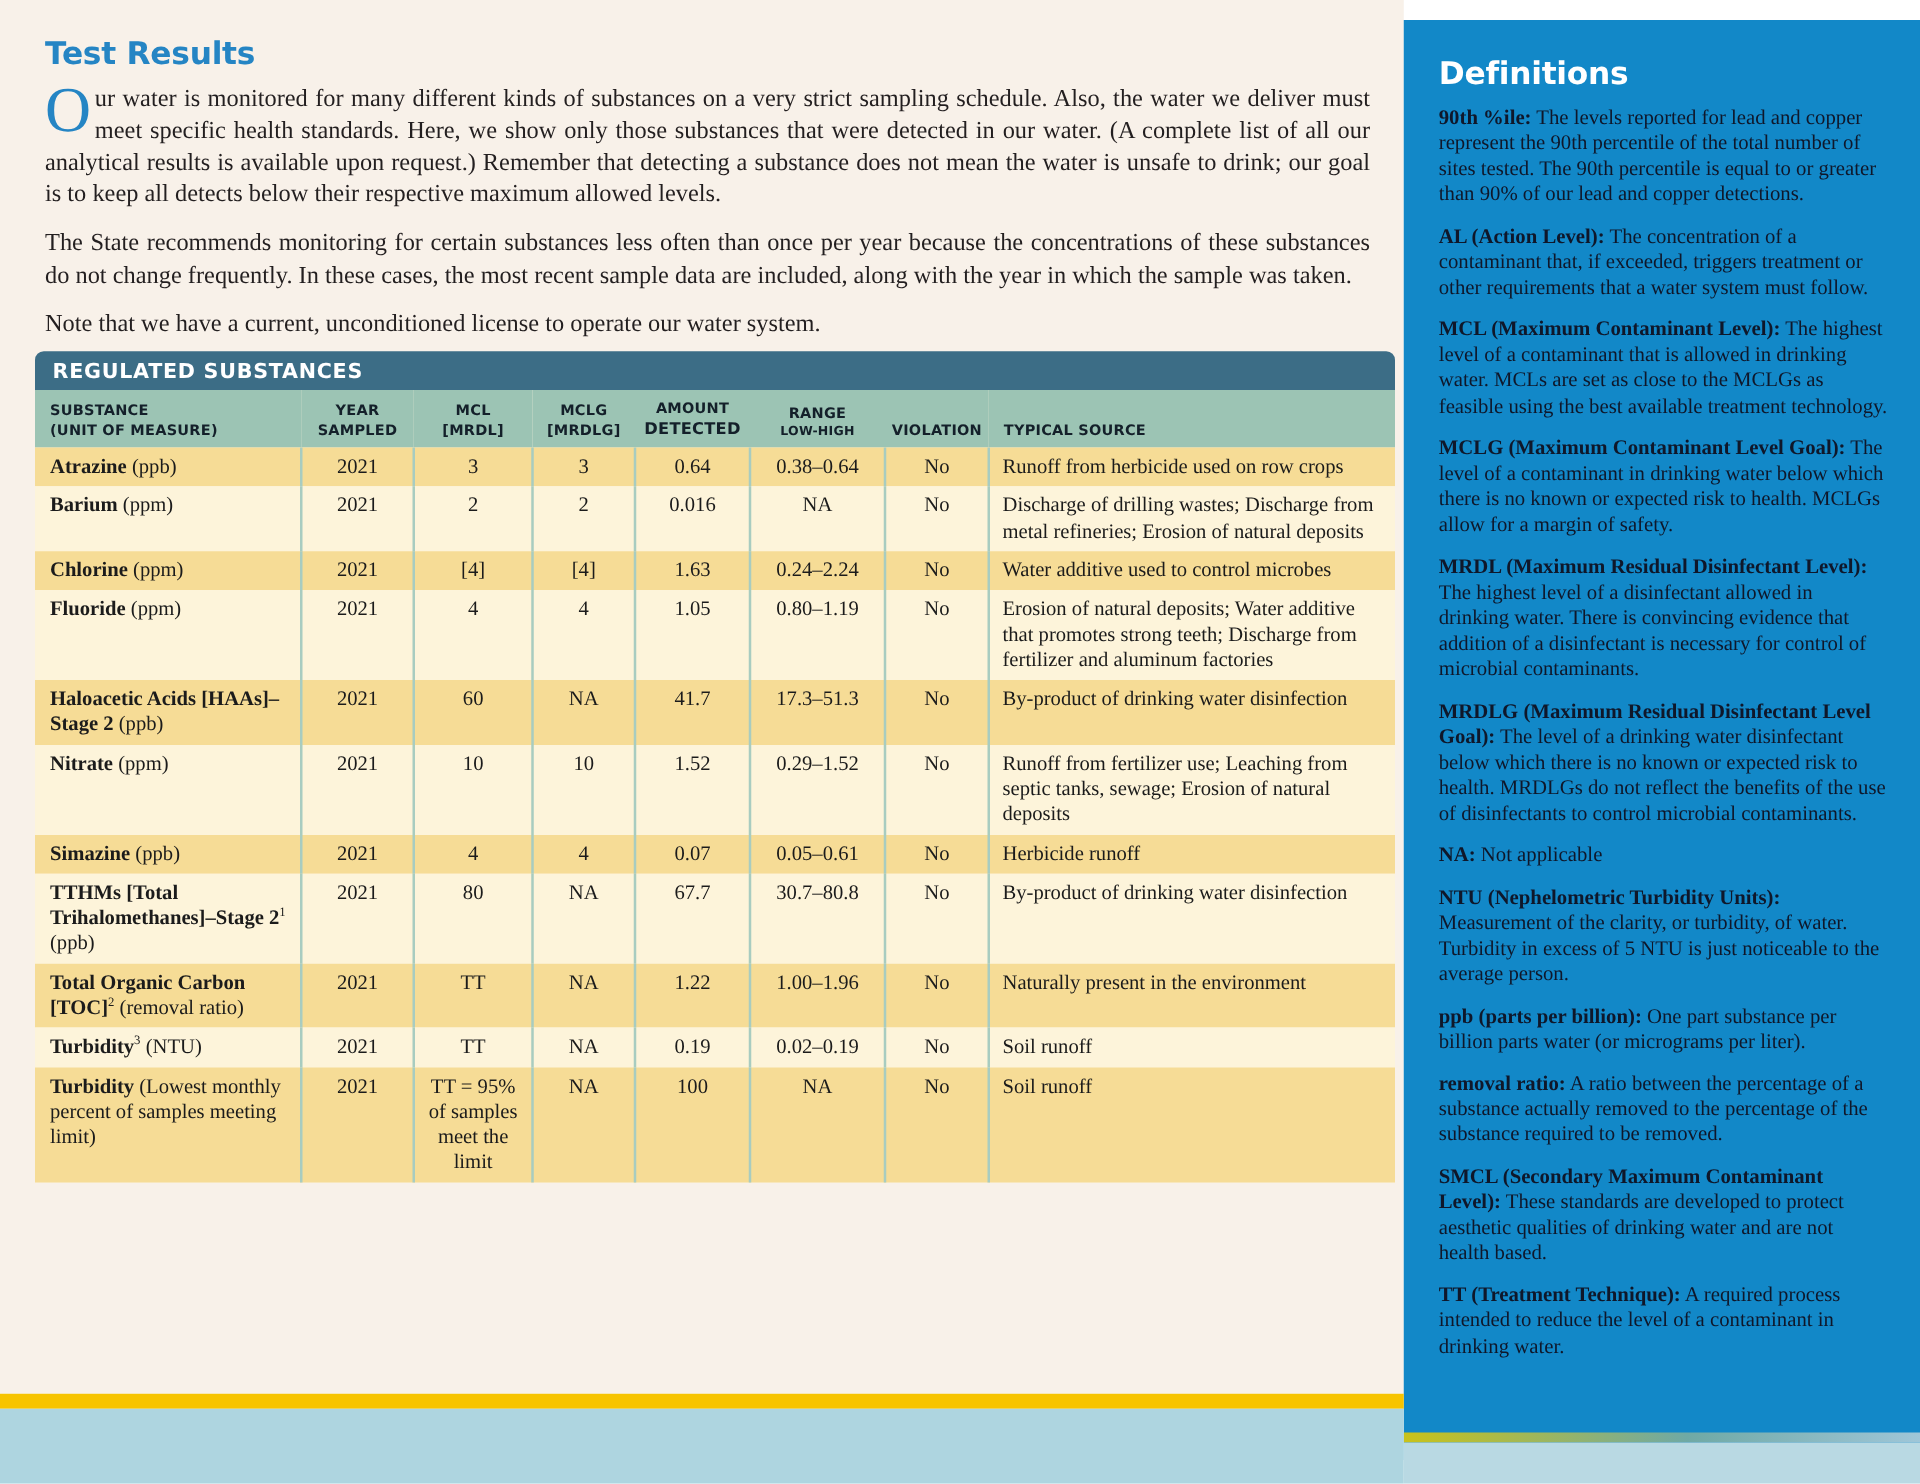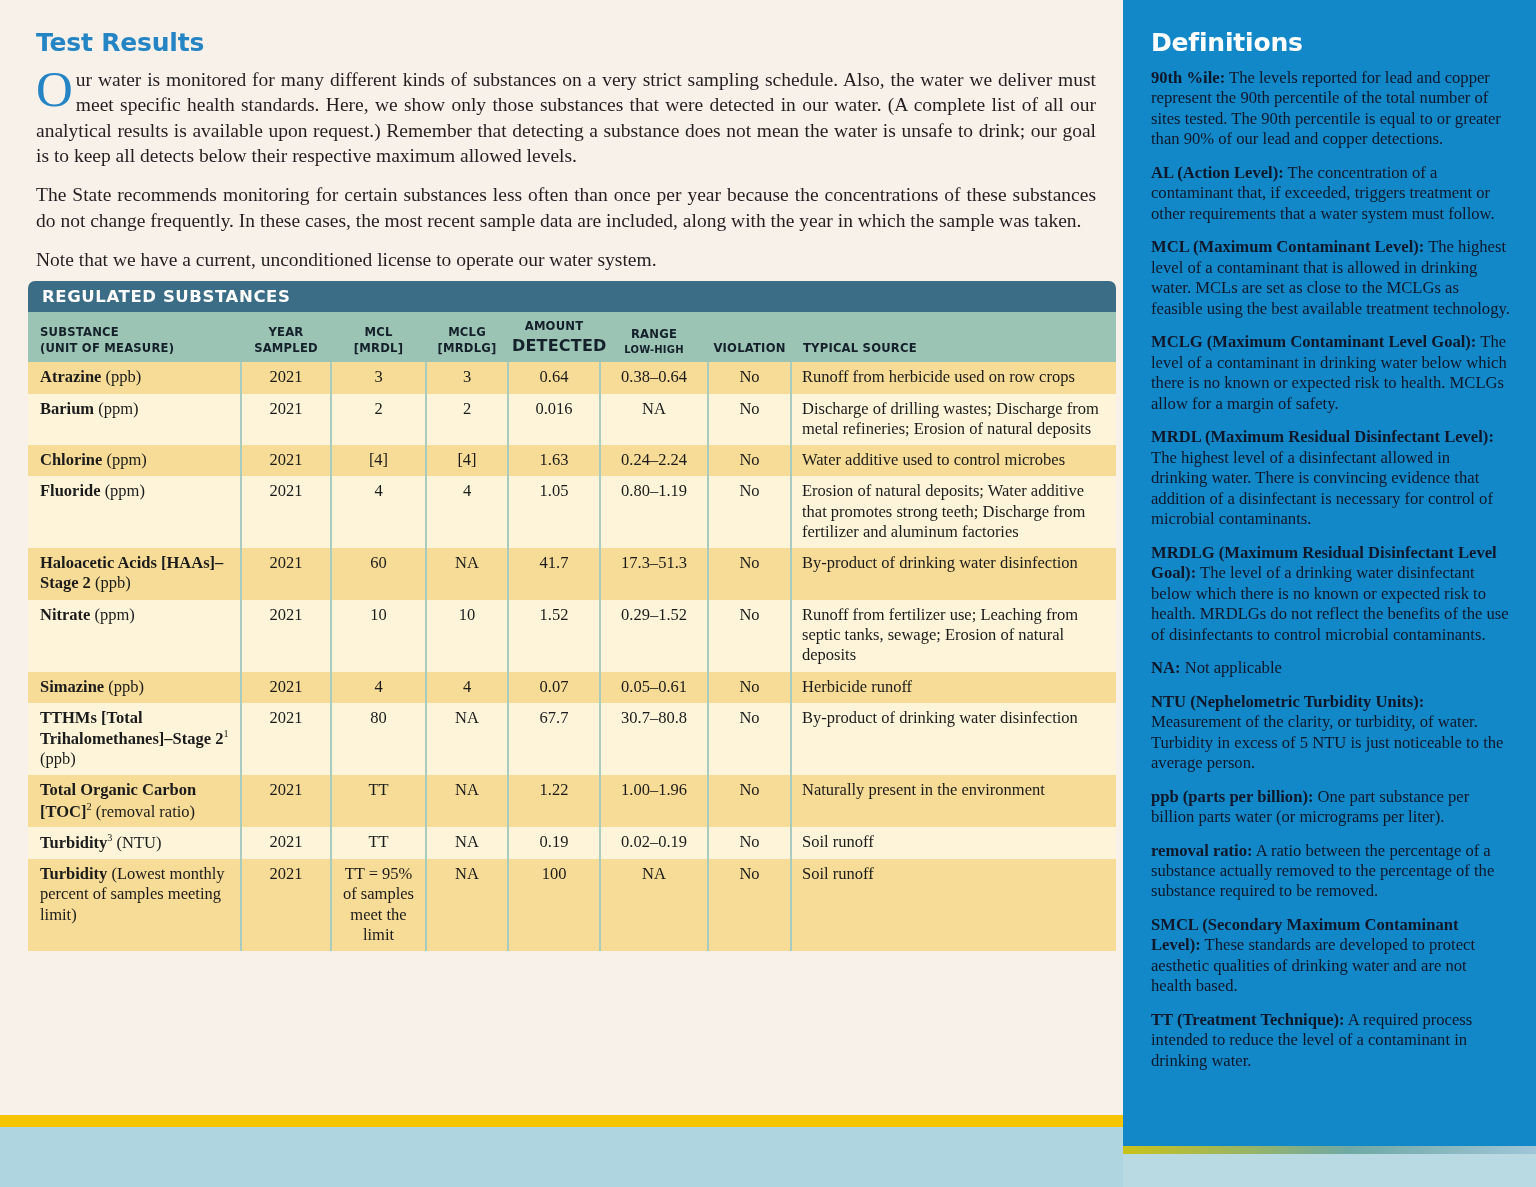--- a/index.html
+++ b/index.html
@@ -26,21 +26,21 @@
   .left-panel {
     position: absolute;
     left: 0; top: 0;
     width: 1123px;
     height: 1115px;
     background: #f8f1e9;
   }
 
   .right-panel {
     position: absolute;
-    left: 1123px; top: 0;
+    left: 1123px; top: 16px;
     width: 413px;
     height: 1152px;
     background: #1288c8;
     padding: 28px 26px 10px 28px;
   }
 
   
   .stripe-yellow {
     position: absolute;
     left: 0; top: 1115px;
@@ -232,21 +232,21 @@
           <th>
             <span>MCL</span>
             <span class="hdr-sub" style="font-size:11.6px">[MRDL]</span>
           </th>
           <th>
             <span>MCLG</span>
             <span class="hdr-sub" style="font-size:11.6px">[MRDLG]</span>
           </th>
           <th>
             <span>AMOUNT</span>
-            <span class="hdr-sub" style="font-size:16px">DETECTED</span>
+            <span class="hdr-sub" style="font-size:13px">DETECTED</span>
           </th>
           <th>
             <span>RANGE</span>
             <span class="hdr-sub">LOW-HIGH</span>
           </th>
           <th>
             <span class="hdr-sub" style="font-size:11.6px">VIOLATION</span>
           </th>
           <th class="l">
             <span class="hdr-sub" style="font-size:11.6px">TYPICAL SOURCE</span>

